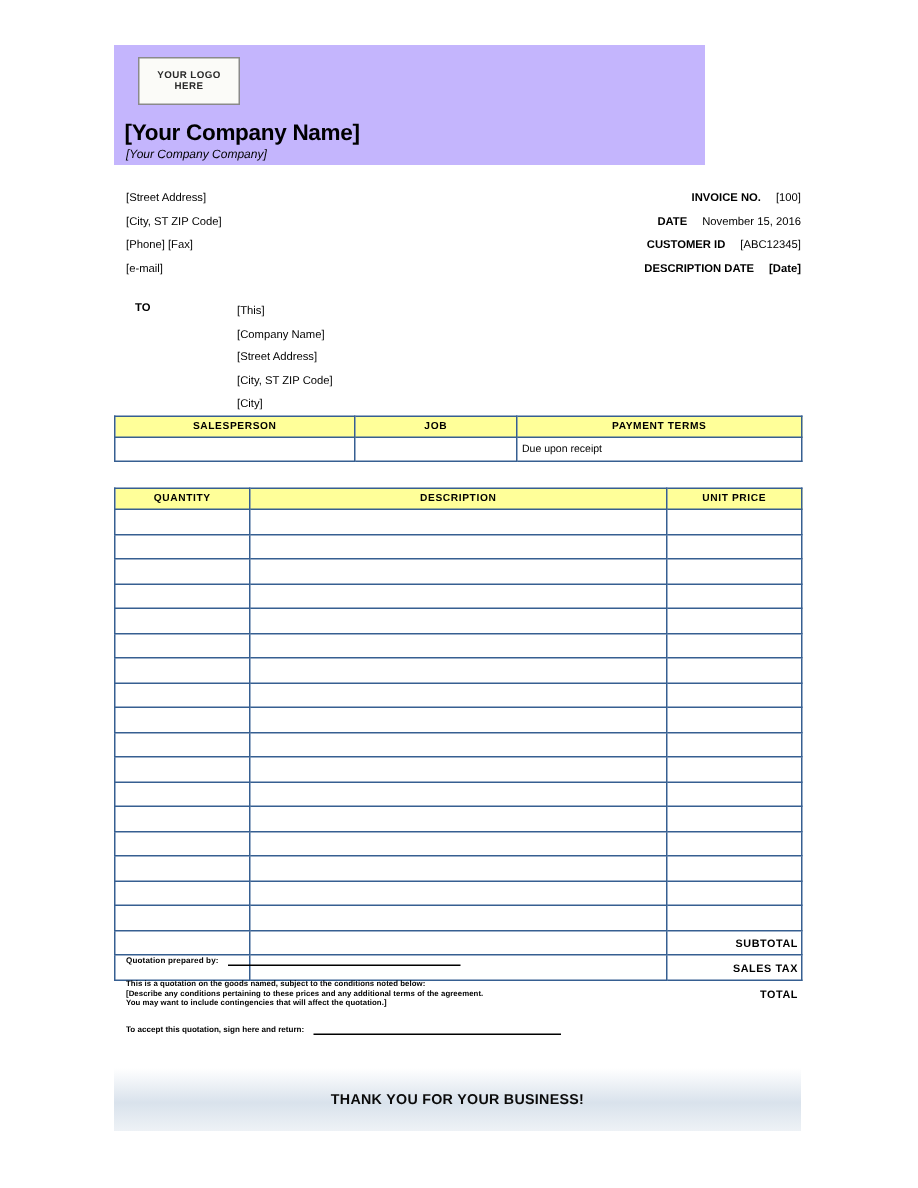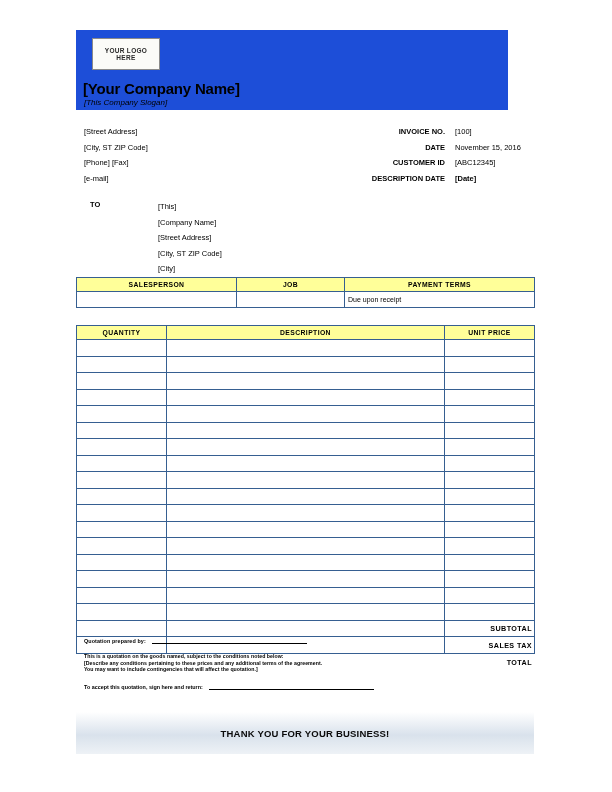--- a/index.html
+++ b/index.html
@@ -21,23 +21,23 @@
     left: 0; top: 0;
     width: 612px;
     height: 792px;
   }
 
   
   .header-band {
     position: absolute;
     left: 76px;
     top: 30px;
-    width: 432px;
+    width: 394px;
     height: 80px;
-    background: #1d4ed8;
+    background: #c4b5fd;
   }
   .logo-box {
     position: absolute;
     left: 16px;
     top: 8px;
     width: 66px;
     height: 30px;
     background: #fbfbf8;
     border: 1px solid #8a8a8a;
     display: flex;
@@ -91,20 +91,21 @@
     position: absolute;
     left: 330px;
     top: 124px;
     width: 204px;
   }
   .meta-row {
     display: flex;
     line-height: 15.5px;
     height: 15.5px;
     align-items: center;
+    justify-content: flex-end;
   }
   .meta-label {
     width: 125px;
     text-align: right;
     font-size: 7.5px;
     font-weight: bold;
     padding-right: 10px;
     white-space: nowrap;
     box-sizing: border-box;
   }
@@ -285,21 +286,21 @@
 <body>
 
 <div class="page">
 
   <div class="header-band">
     <div class="logo-box">
       <span>YOUR LOGO</span>
       <span>HERE</span>
     </div>
     <div class="company-name">[Your Company Name]</div>
-    <div class="company-slogan">[This Company Slogan]</div>
+    <div class="company-slogan">[Your Company Company]</div>
   </div>
 
   <div class="addr-block">
     <div class="addr-line">[Street Address]</div>
     <div class="addr-line">[City, ST  ZIP Code]</div>
     <div class="addr-line">[Phone]  [Fax]</div>
     <div class="addr-line">[e-mail]</div>
   </div>
 
   <div class="meta-block">

